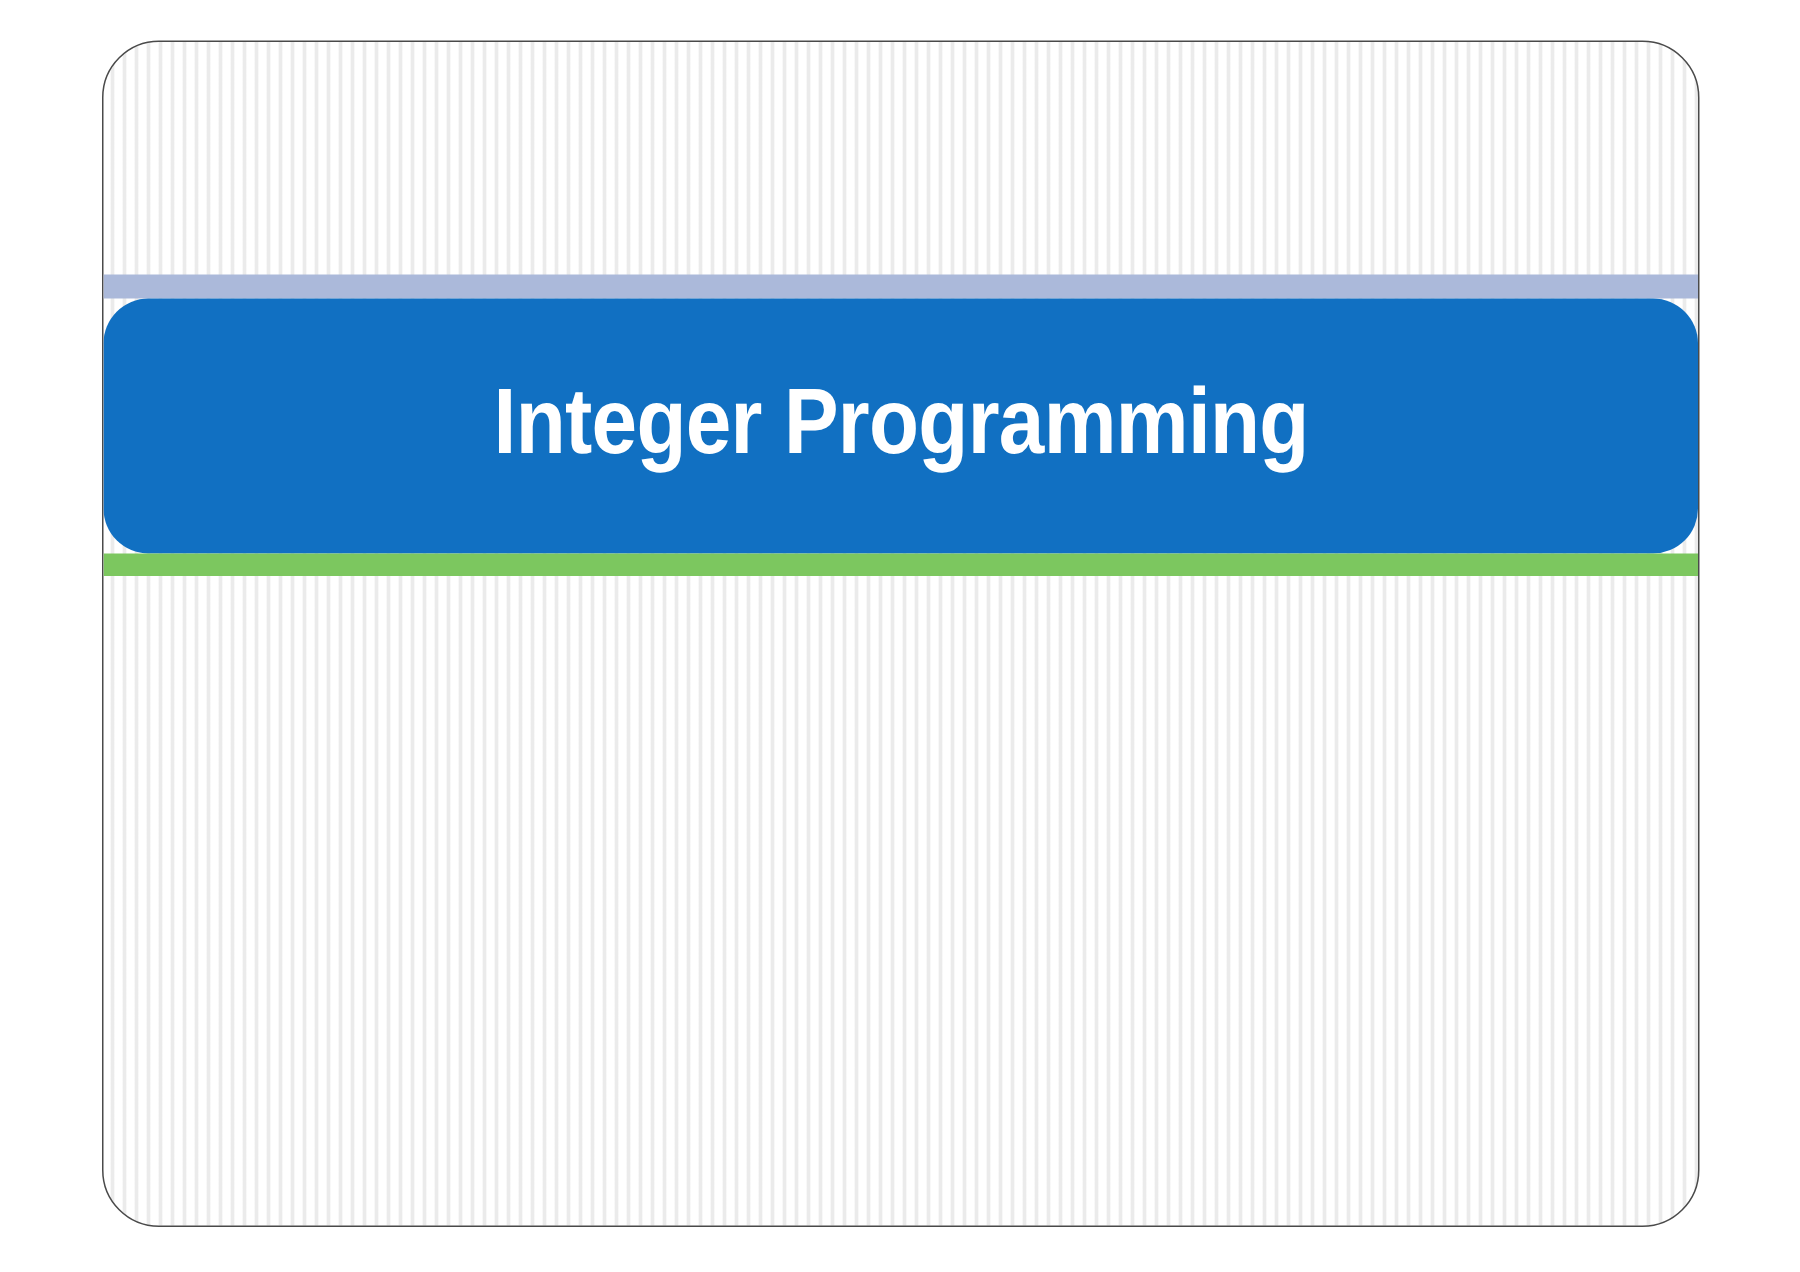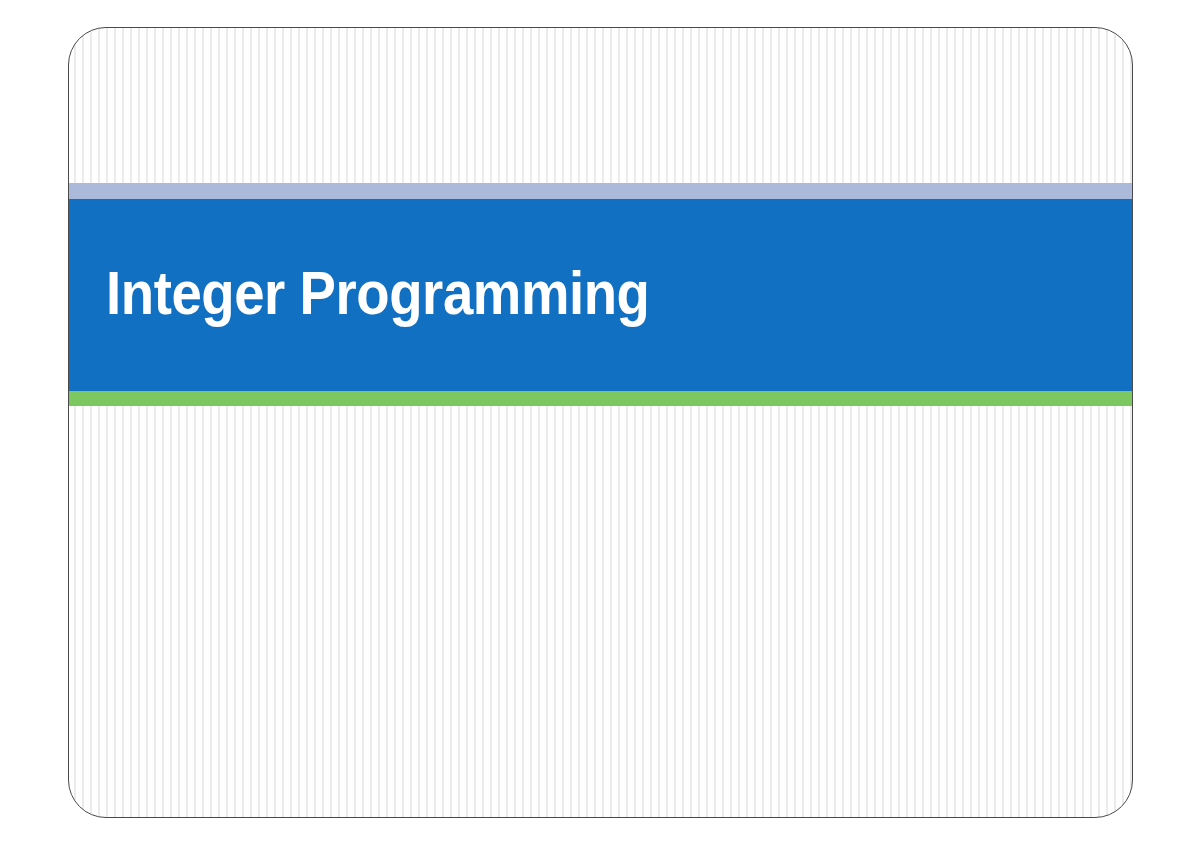--- a/index.html
+++ b/index.html
@@ -46,25 +46,26 @@
     top: 155px;
     width: 100%;
   }
   .band-periwinkle {
     width: 100%;
     height: 16px;
     background: var(--bar-periwinkle);
   }
   .band-blue {
     width: 100%;
-    height: 192px;
+    height: 170px;
     background: var(--banner-blue);
     display: flex;
     align-items: center;
-    justify-content: flex-start;
+    justify-content: center;
+    border-radius: 30px;
   }
   .band-green {
     width: 100%;
     height: 15px;
     background: var(--bar-green);
   }
   .slide-title {
     color: var(--title-color);
     font-size: 62px;
     font-weight: bold;

